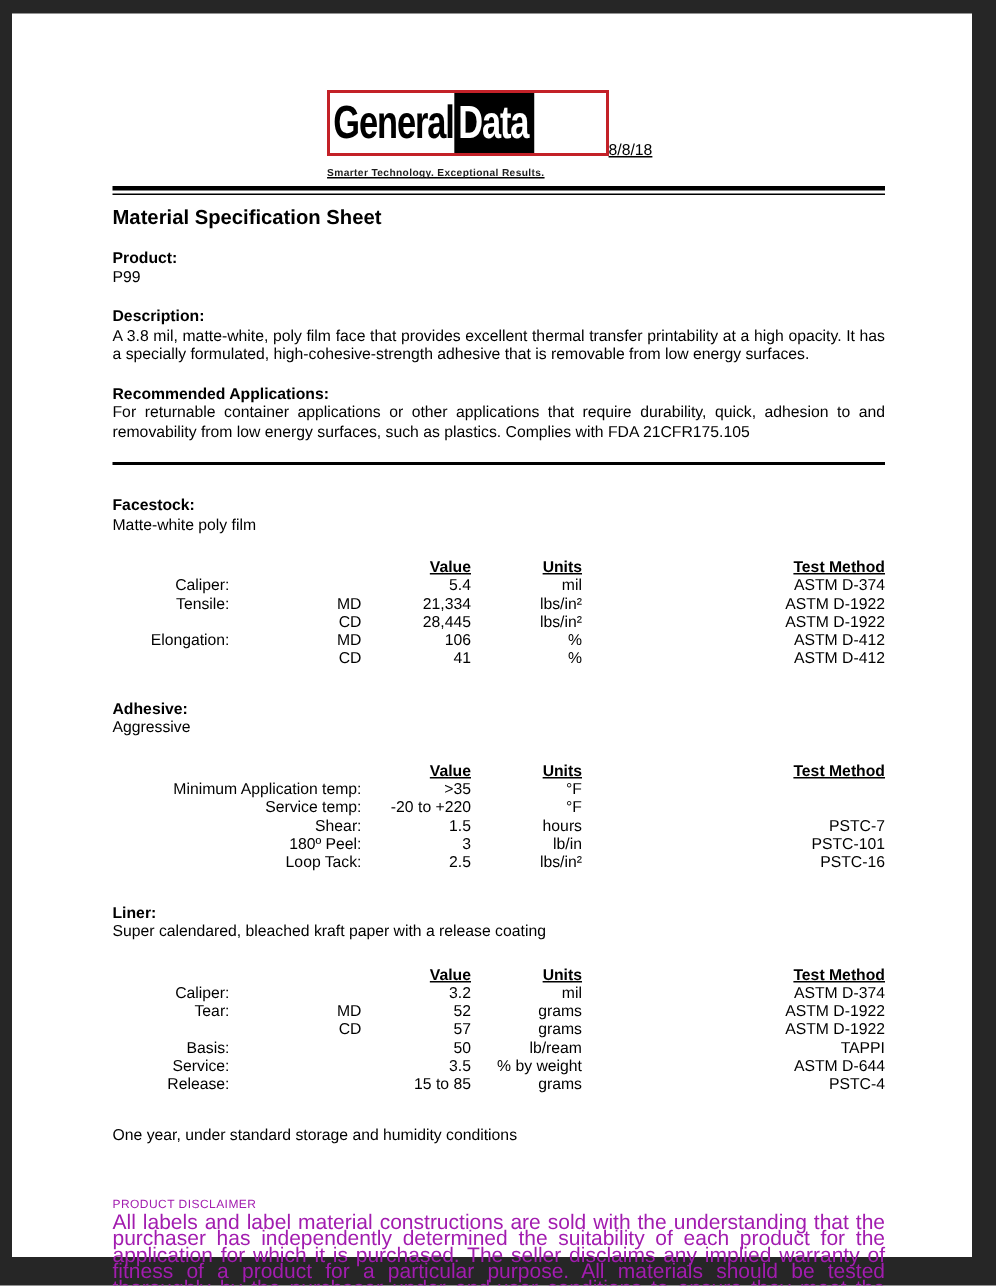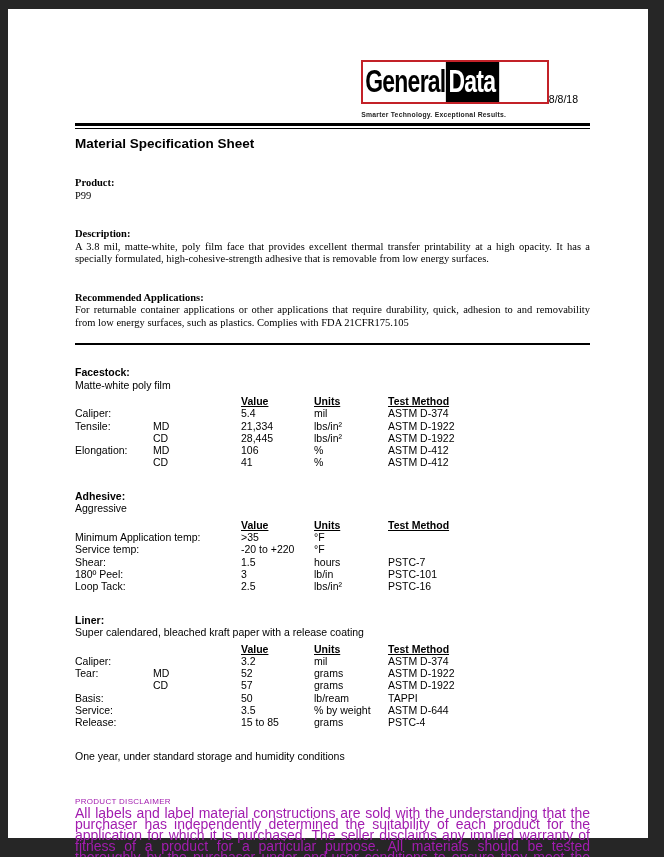--- a/index.html
+++ b/index.html
@@ -10,48 +10,48 @@
     color:#000;
     position:relative;
   }
   .page{
     position:absolute;left:8px;top:9px;width:640px;height:829px;
     background:#ffffff;
   }
   .content{padding:51px 58px 0 67px;}
 
   
-  .header-row{display:flex;justify-content:flex-end;align-items:flex-end;}
+  .header-row{display:flex;justify-content:center;align-items:flex-end;text-decoration:underline;}
   .logo-box{
     display:inline-block;border:2px solid #c32128;background:#fff;
     height:40px;overflow:hidden;white-space:nowrap;
   }
   .logo-inner{
     display:inline-flex;align-items:stretch;height:40px;
     font-weight:bold;font-size:31px;line-height:40px;
     transform:scaleX(0.74);transform-origin:0 0;
     letter-spacing:-1px;
   }
   .logo-general{padding:0 1px 0 3px;color:#000;background:#fff;}
   .logo-data{padding:0 5px 0 3px;color:#fff;background:#000;}
   .tagline{font-size:6.8px;font-weight:bold;color:#1c1c1c;letter-spacing:.25px;margin-top:3px;}
   .date{font-size:10.5px;padding-bottom:13px;padding-right:12px;}
   .rule-thickthin{margin-top:5px;height:2px;border-top:3px solid #000;border-bottom:1px solid #000;}
   .doc-title{margin-top:7px;text-align:left;font-weight:bold;font-size:13.5px;}
 
   
-  .sec{margin-top:26px;font-family:Liberation Serif, serif;}
+  .sec{margin-top:14px;}
   .sec-heading{font-weight:bold;font-size:10.5px;line-height:12.5px;}
   .sec-text{font-size:10.5px;line-height:12.5px;text-align:justify;}
   .sec-sub{font-size:10.5px;line-height:12.5px;}
   .rule-single{margin-top:14px;border-top:2px solid #000;}
 
   
   .spec-sec{margin-top:21px;}
-  .spec-table{display:grid;grid-template-columns:78px 88px 73px 74px 1fr;margin-top:4px;}
+  .spec-table{display:grid;grid-template-columns:78px 88px 73px 74px 1fr;margin-top:16px;text-align:right;}
   .spec-table .cell{font-size:10.5px;line-height:12.3px;white-space:nowrap;}
   .spec-table .head{font-weight:bold;text-decoration:underline;}
   .spec-table .span2{grid-column:span 2;}
 
   
   .disclaimer{margin-top:34px;color:#a21caf;}
   .disclaimer-heading{font-size:8px;letter-spacing:.3px;line-height:11px;}
   .disclaimer-text{font-size:14px;line-height:11px;text-align:justify;margin-top:1px;}
 
   

